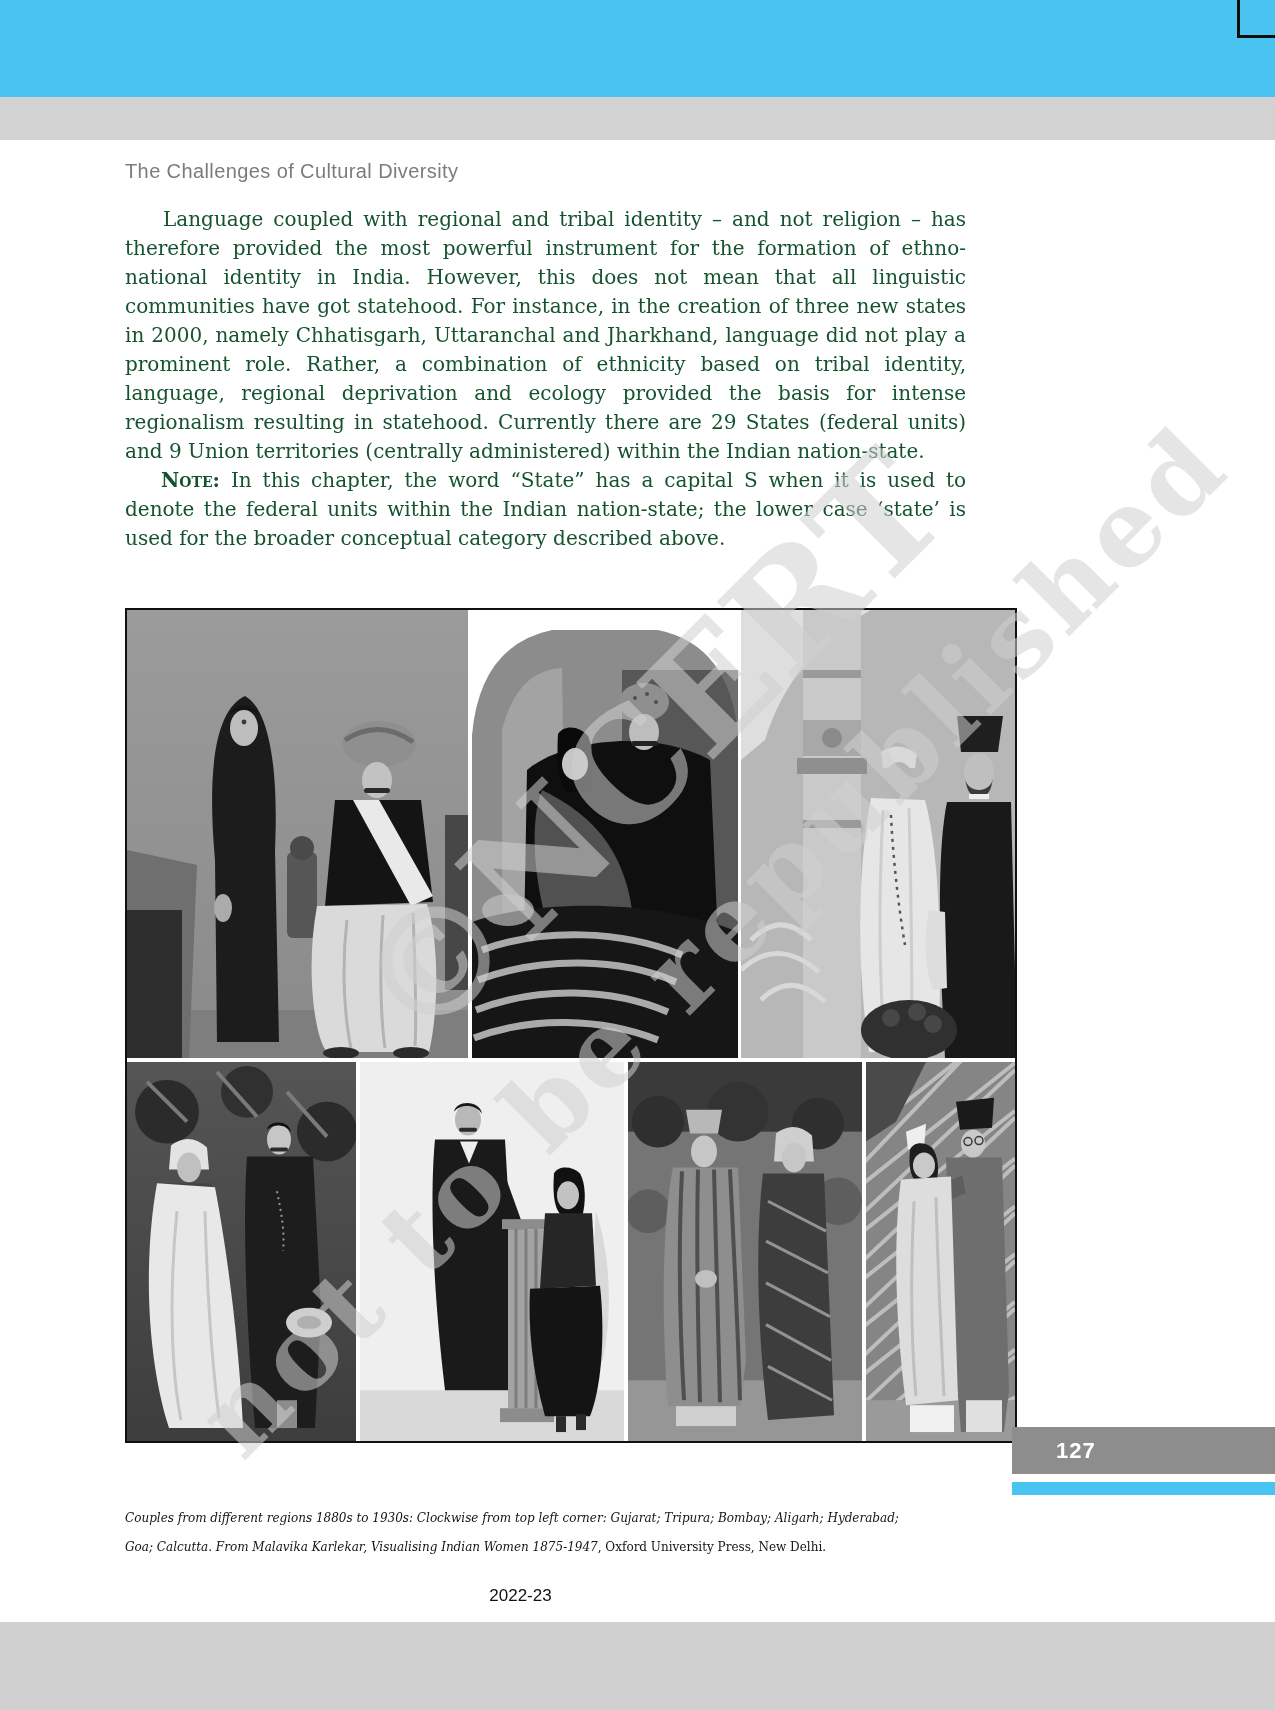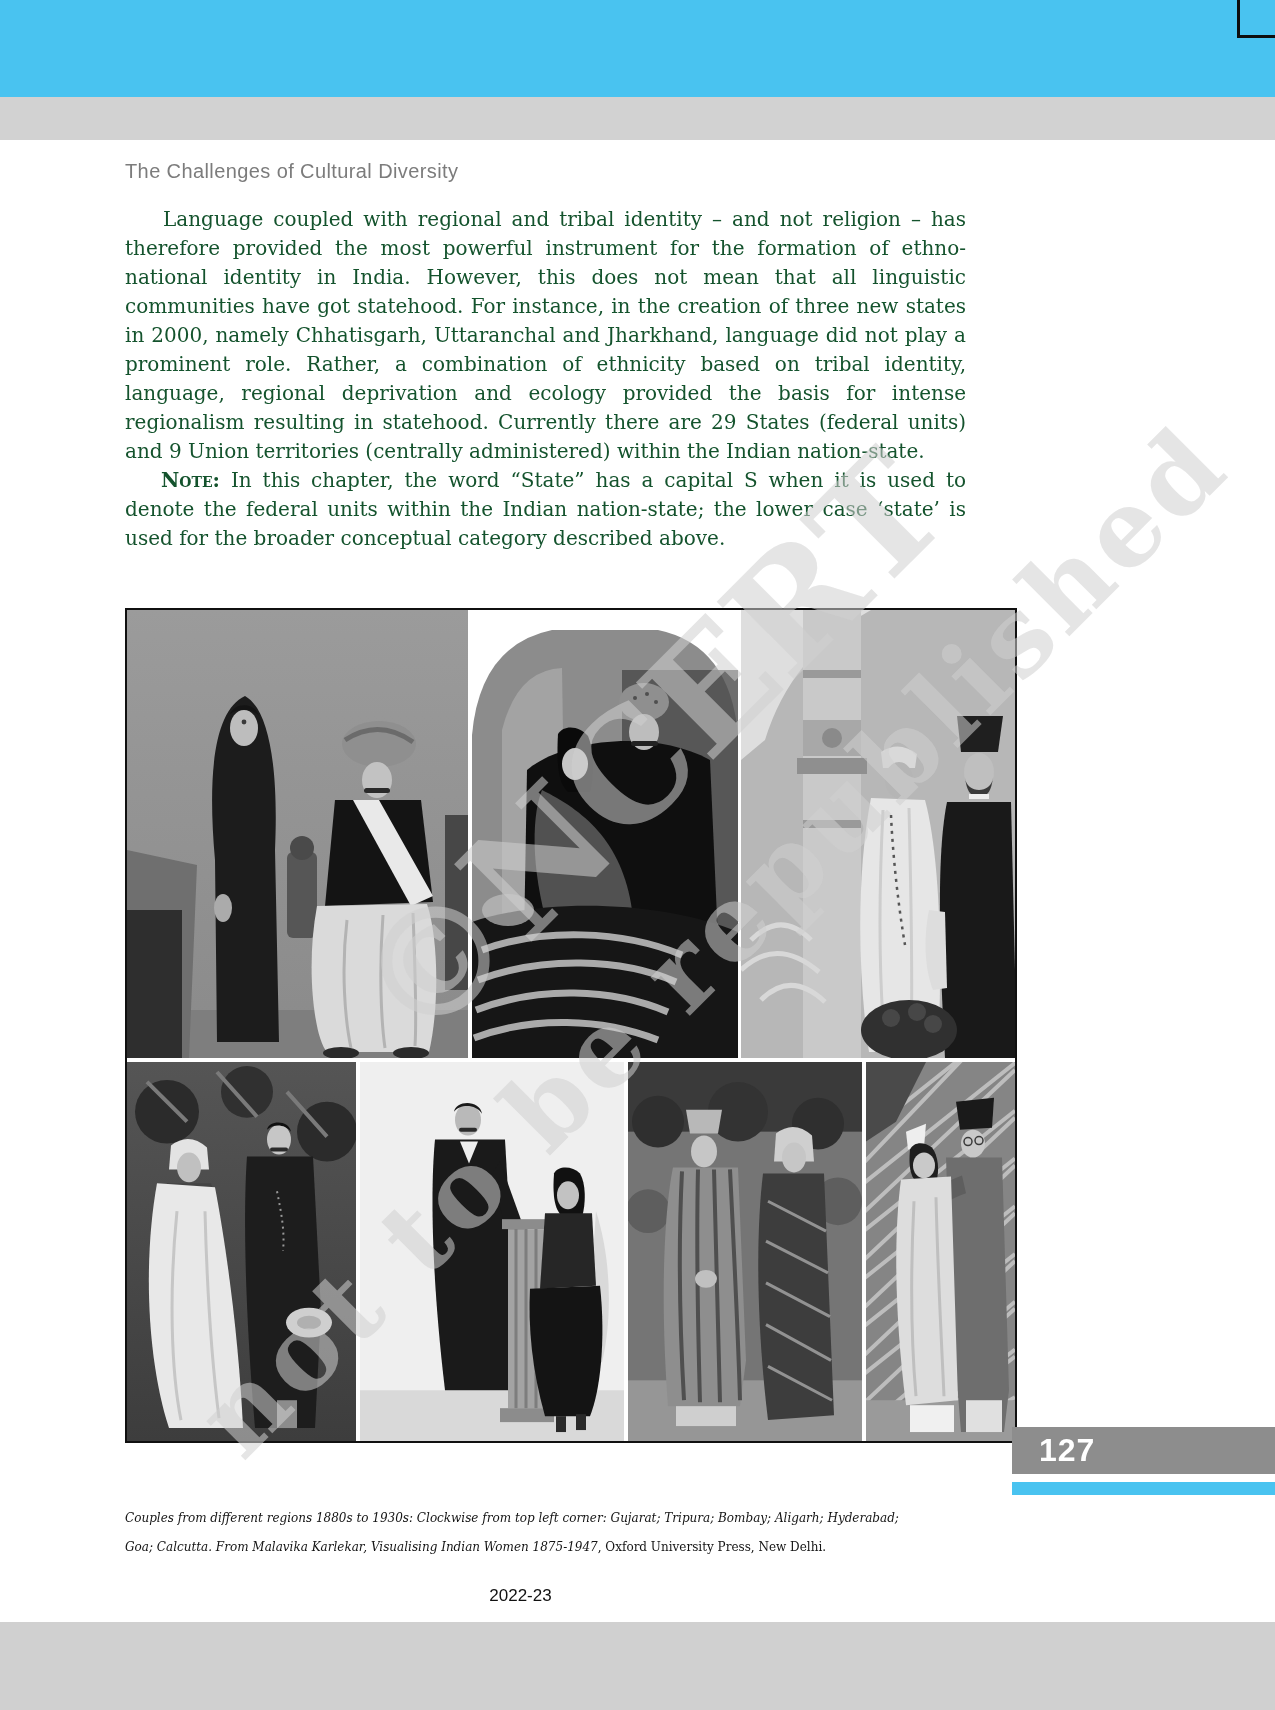--- a/index.html
+++ b/index.html
@@ -38,21 +38,21 @@
   .wm1{left:270px;top:660px;width:760px;font-size:150px;text-align:center;
        transform:rotate(-45deg);}
   .wm2{left:20px;top:900px;width:1340px;font-size:106px;text-align:center;letter-spacing:6px;
        transform:rotate(-45deg);}
   
   .caption{position:absolute;left:125px;top:1504px;width:782px;
            font-family:"DejaVu Serif",serif;font-size:12px;line-height:28.5px;color:#141414;}
   .caption .it{font-style:italic;}
   
   .pagebox{position:absolute;left:1012px;top:1427px;width:263px;height:47px;background:#8d8d8d;z-index:6;}
-  .pagebox span{display:block;padding-left:27px;line-height:47px;font-size:32px;font-weight:bold;
+  .pagebox span{display:block;padding-left:44px;line-height:47px;font-size:22px;font-weight:bold;
                 color:#ffffff;letter-spacing:1px;}
   .page-accent{position:absolute;left:1012px;top:1482px;width:263px;height:13px;background:#49c3f0;z-index:6;}
   
   .footer-year{position:absolute;left:0;top:1586px;width:1041px;text-align:center;
                font-size:17px;color:#111111;}
   .footer-band{position:absolute;left:0;top:1622px;width:1275px;height:88px;background:#d0d0d0;}
 </style>
 </head>
 <body>
 

